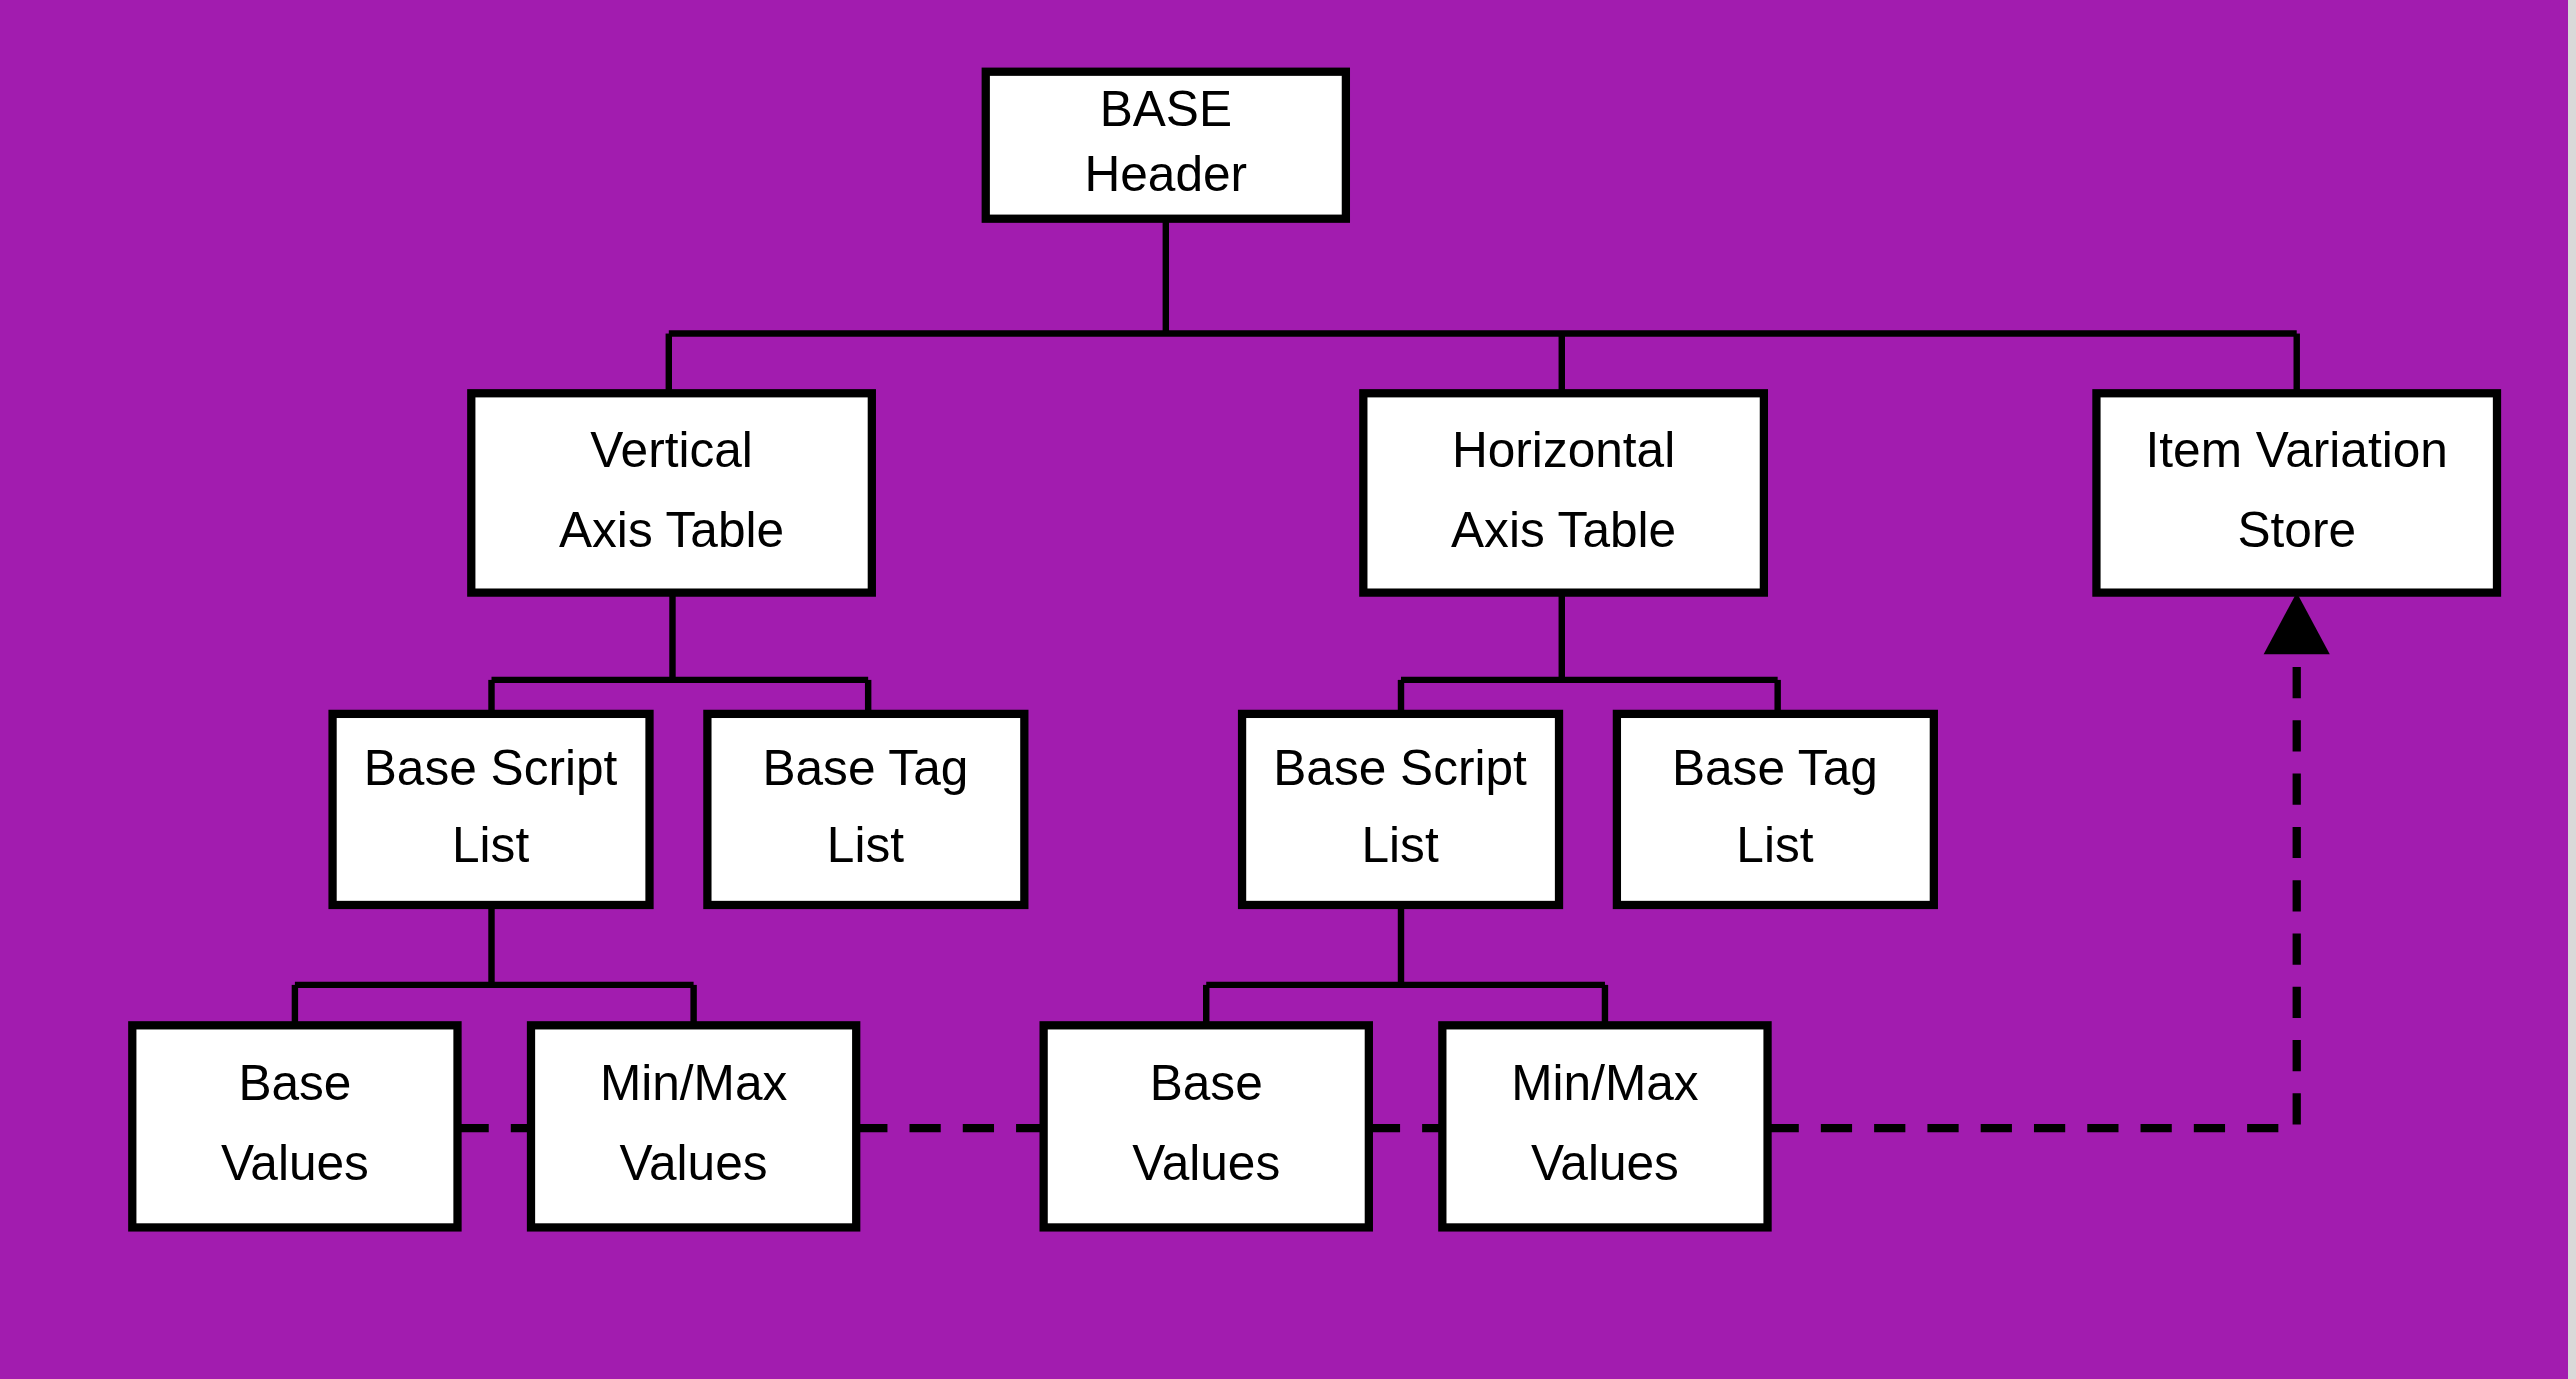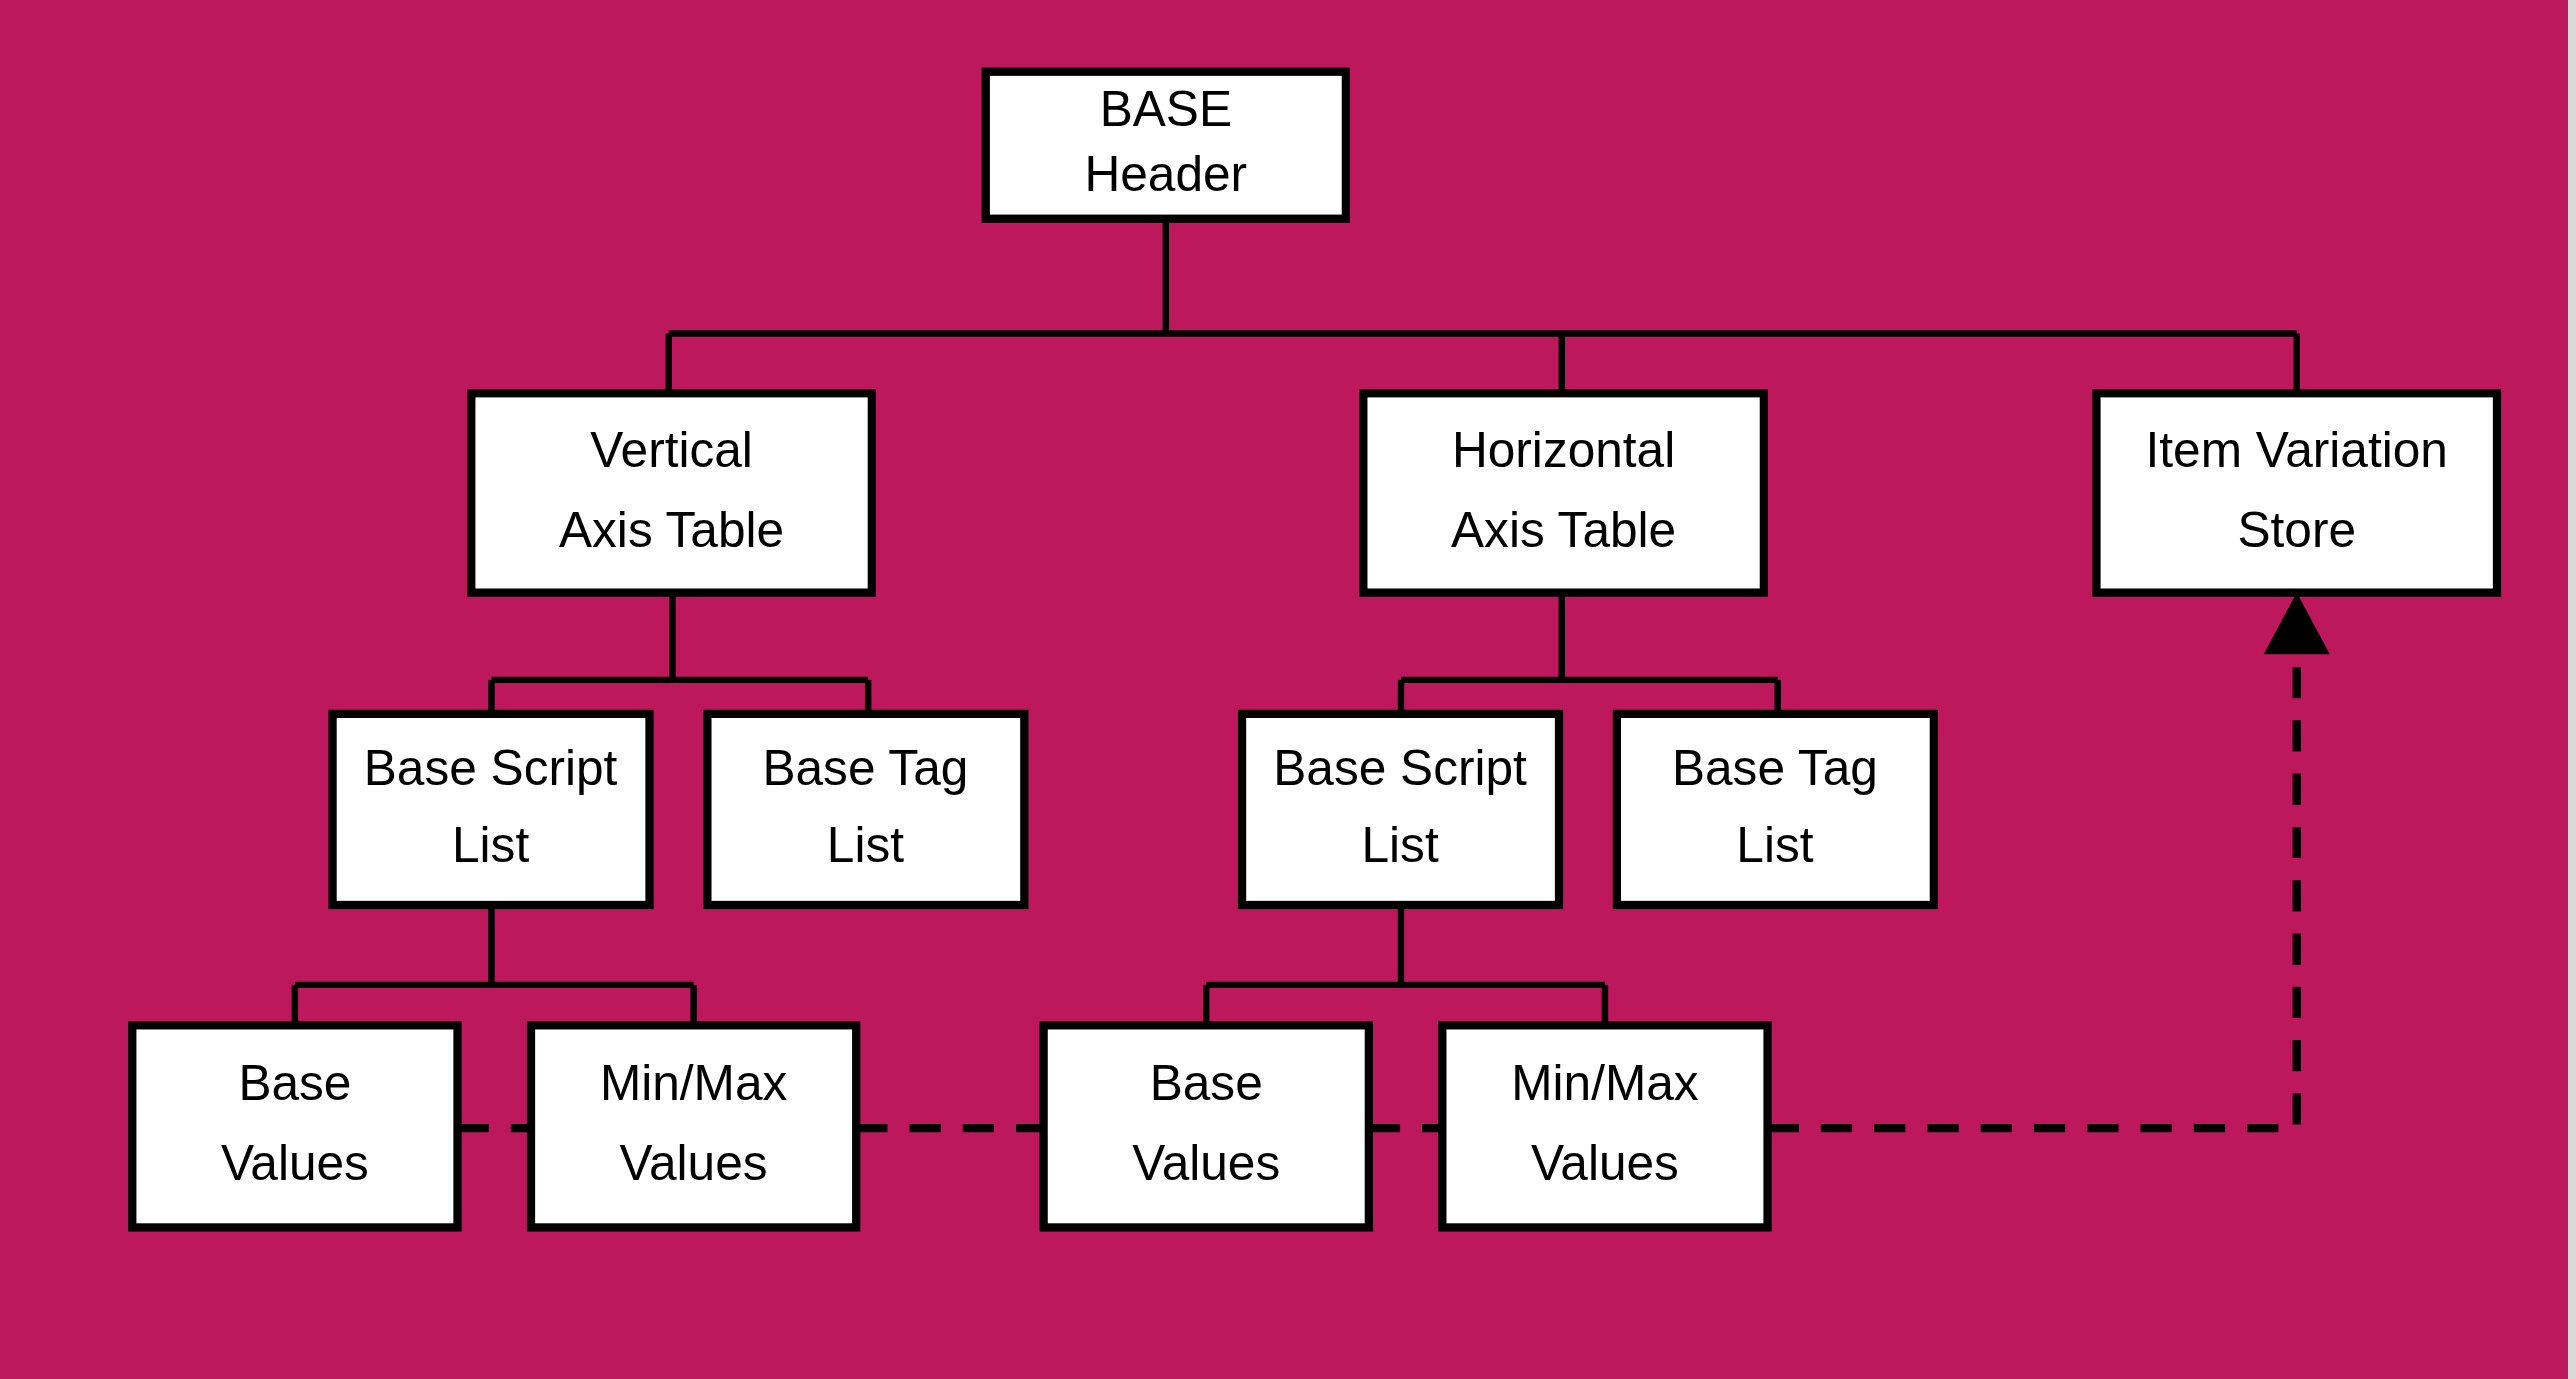--- a/index.html
+++ b/index.html
@@ -10,21 +10,21 @@
   body {
     width: 2576px;
     height: 1380px;
     overflow: hidden;
     font-family: "Liberation Sans", sans-serif;
   }
   #diagram-root {
     position: relative;
     width: 2568px;
     height: 1380px;
-    background: #be185d;
+    background: #a21caf;
   }
   svg#diagram-svg {
     position: absolute;
     top: 0;
     left: 0;
     width: 2576px;
     height: 1380px;
     display: block;
   }
   .node-rect {

